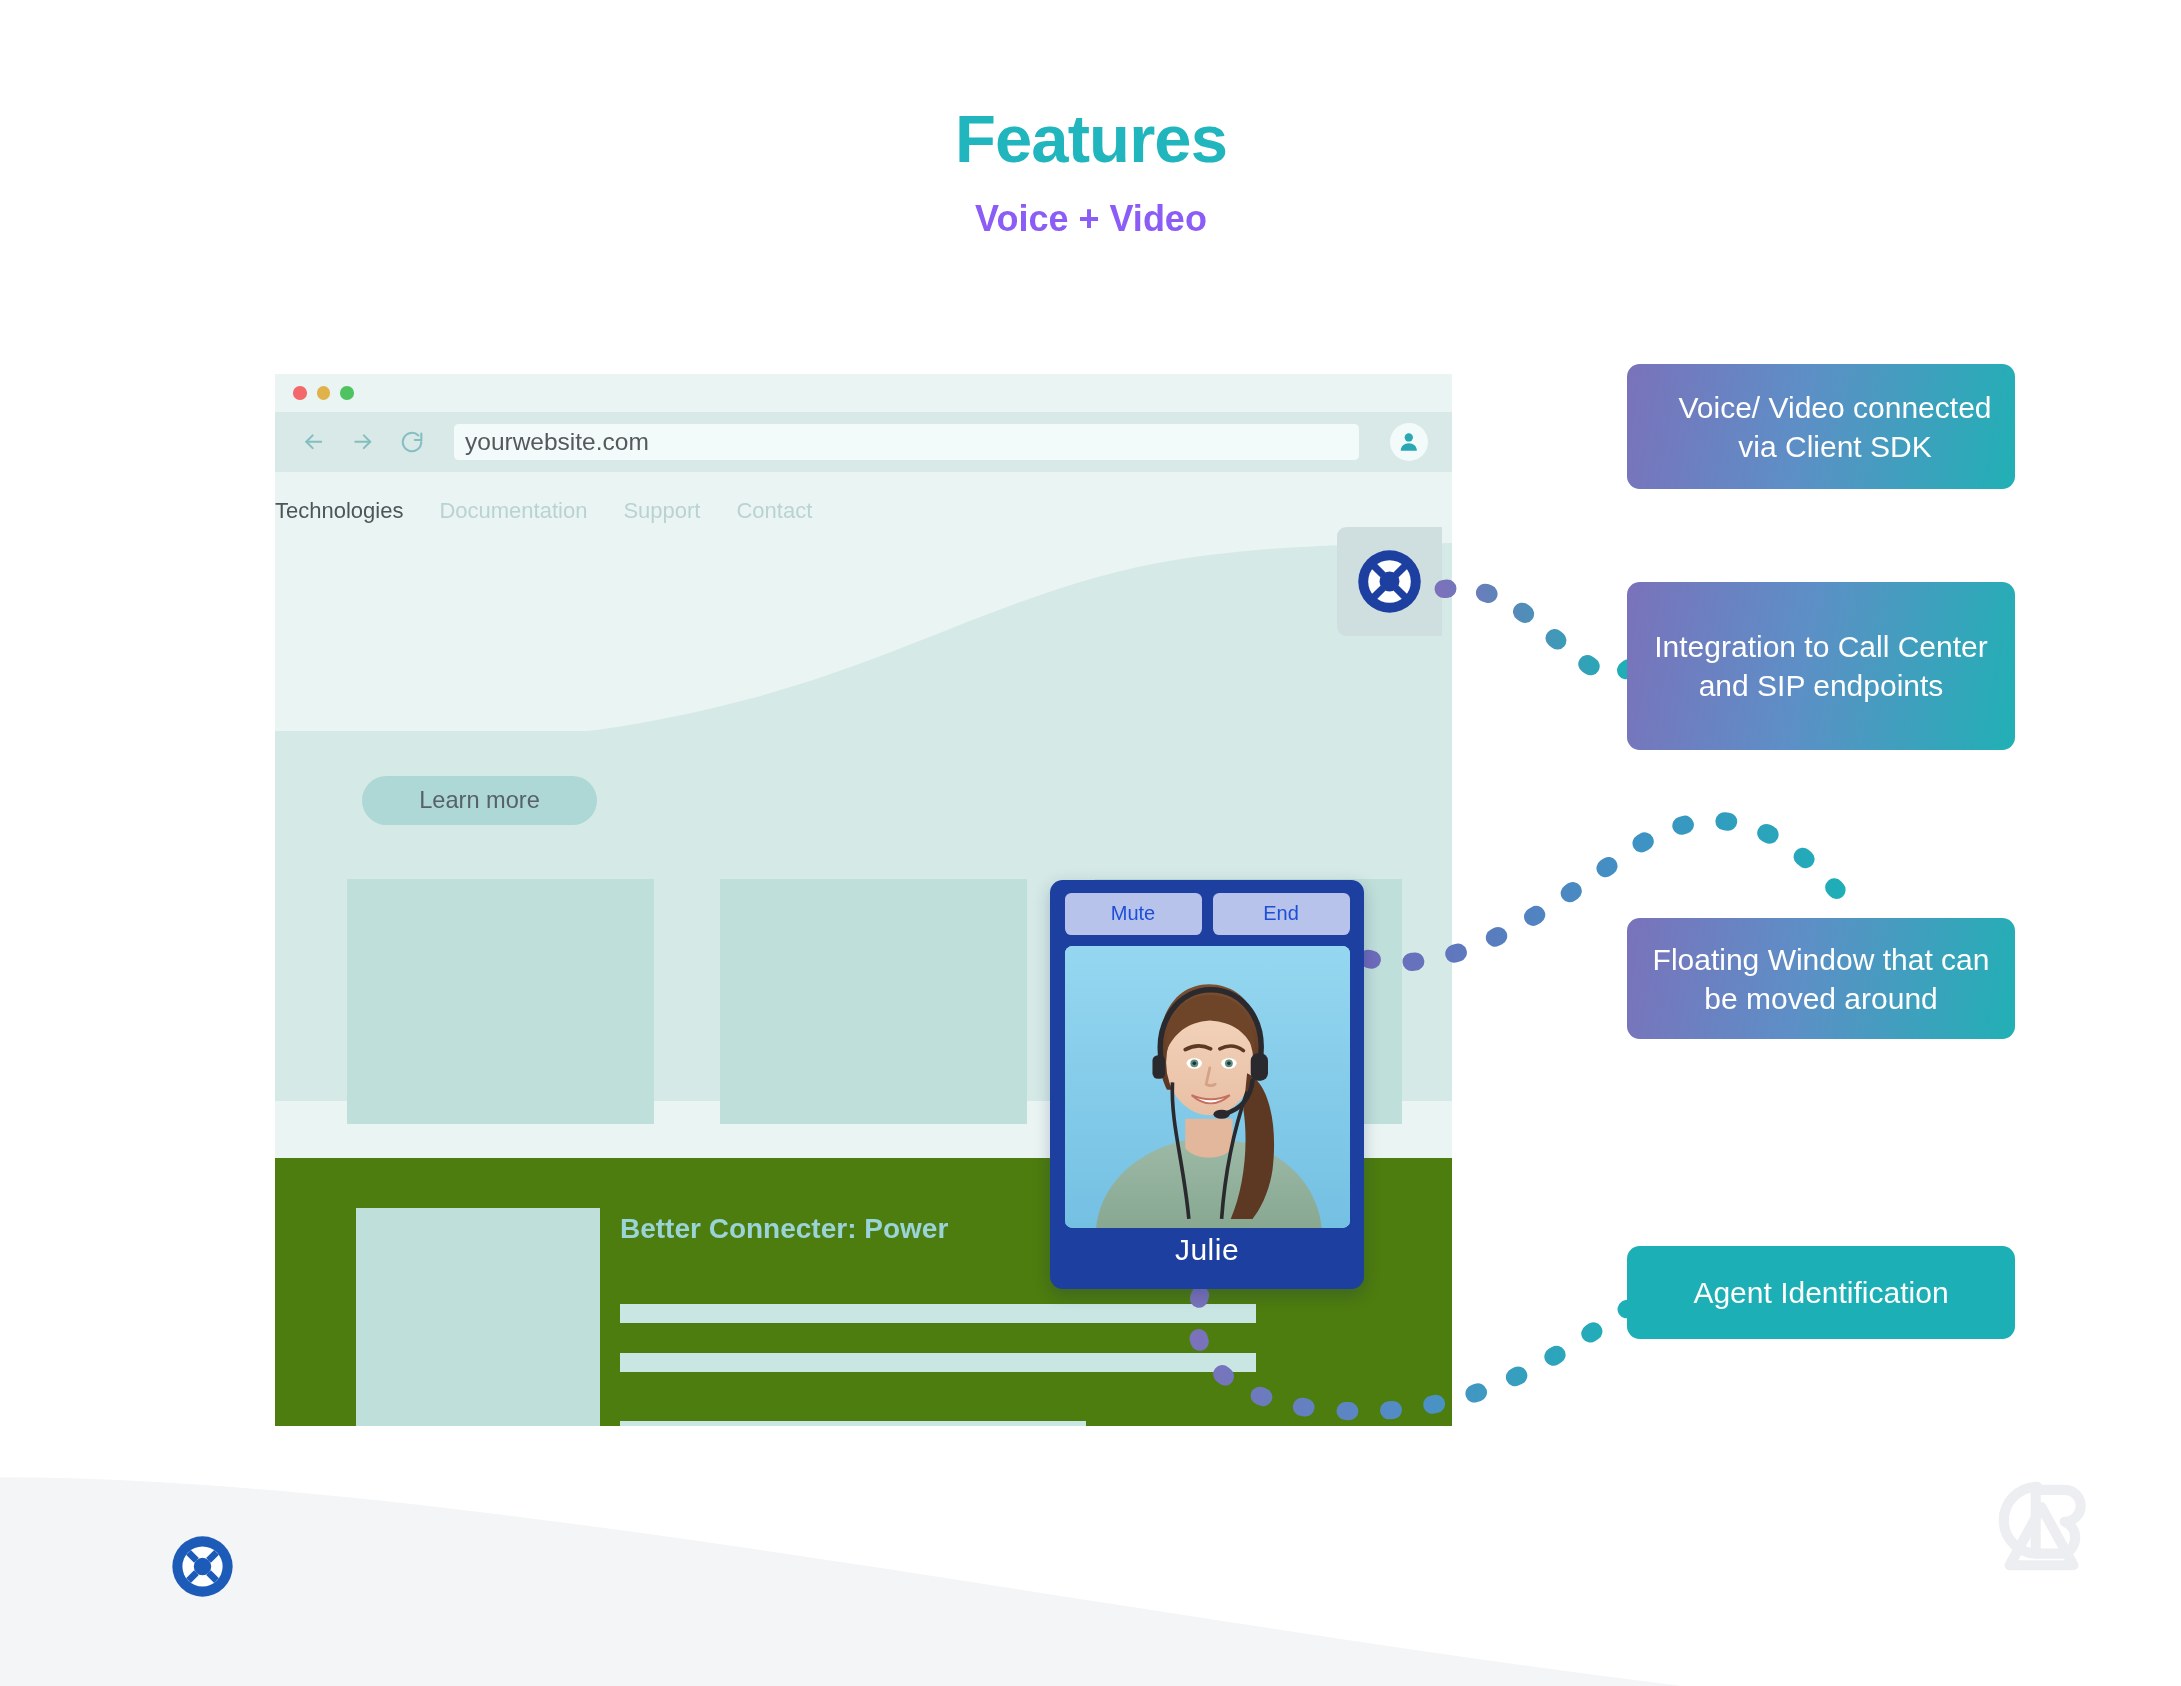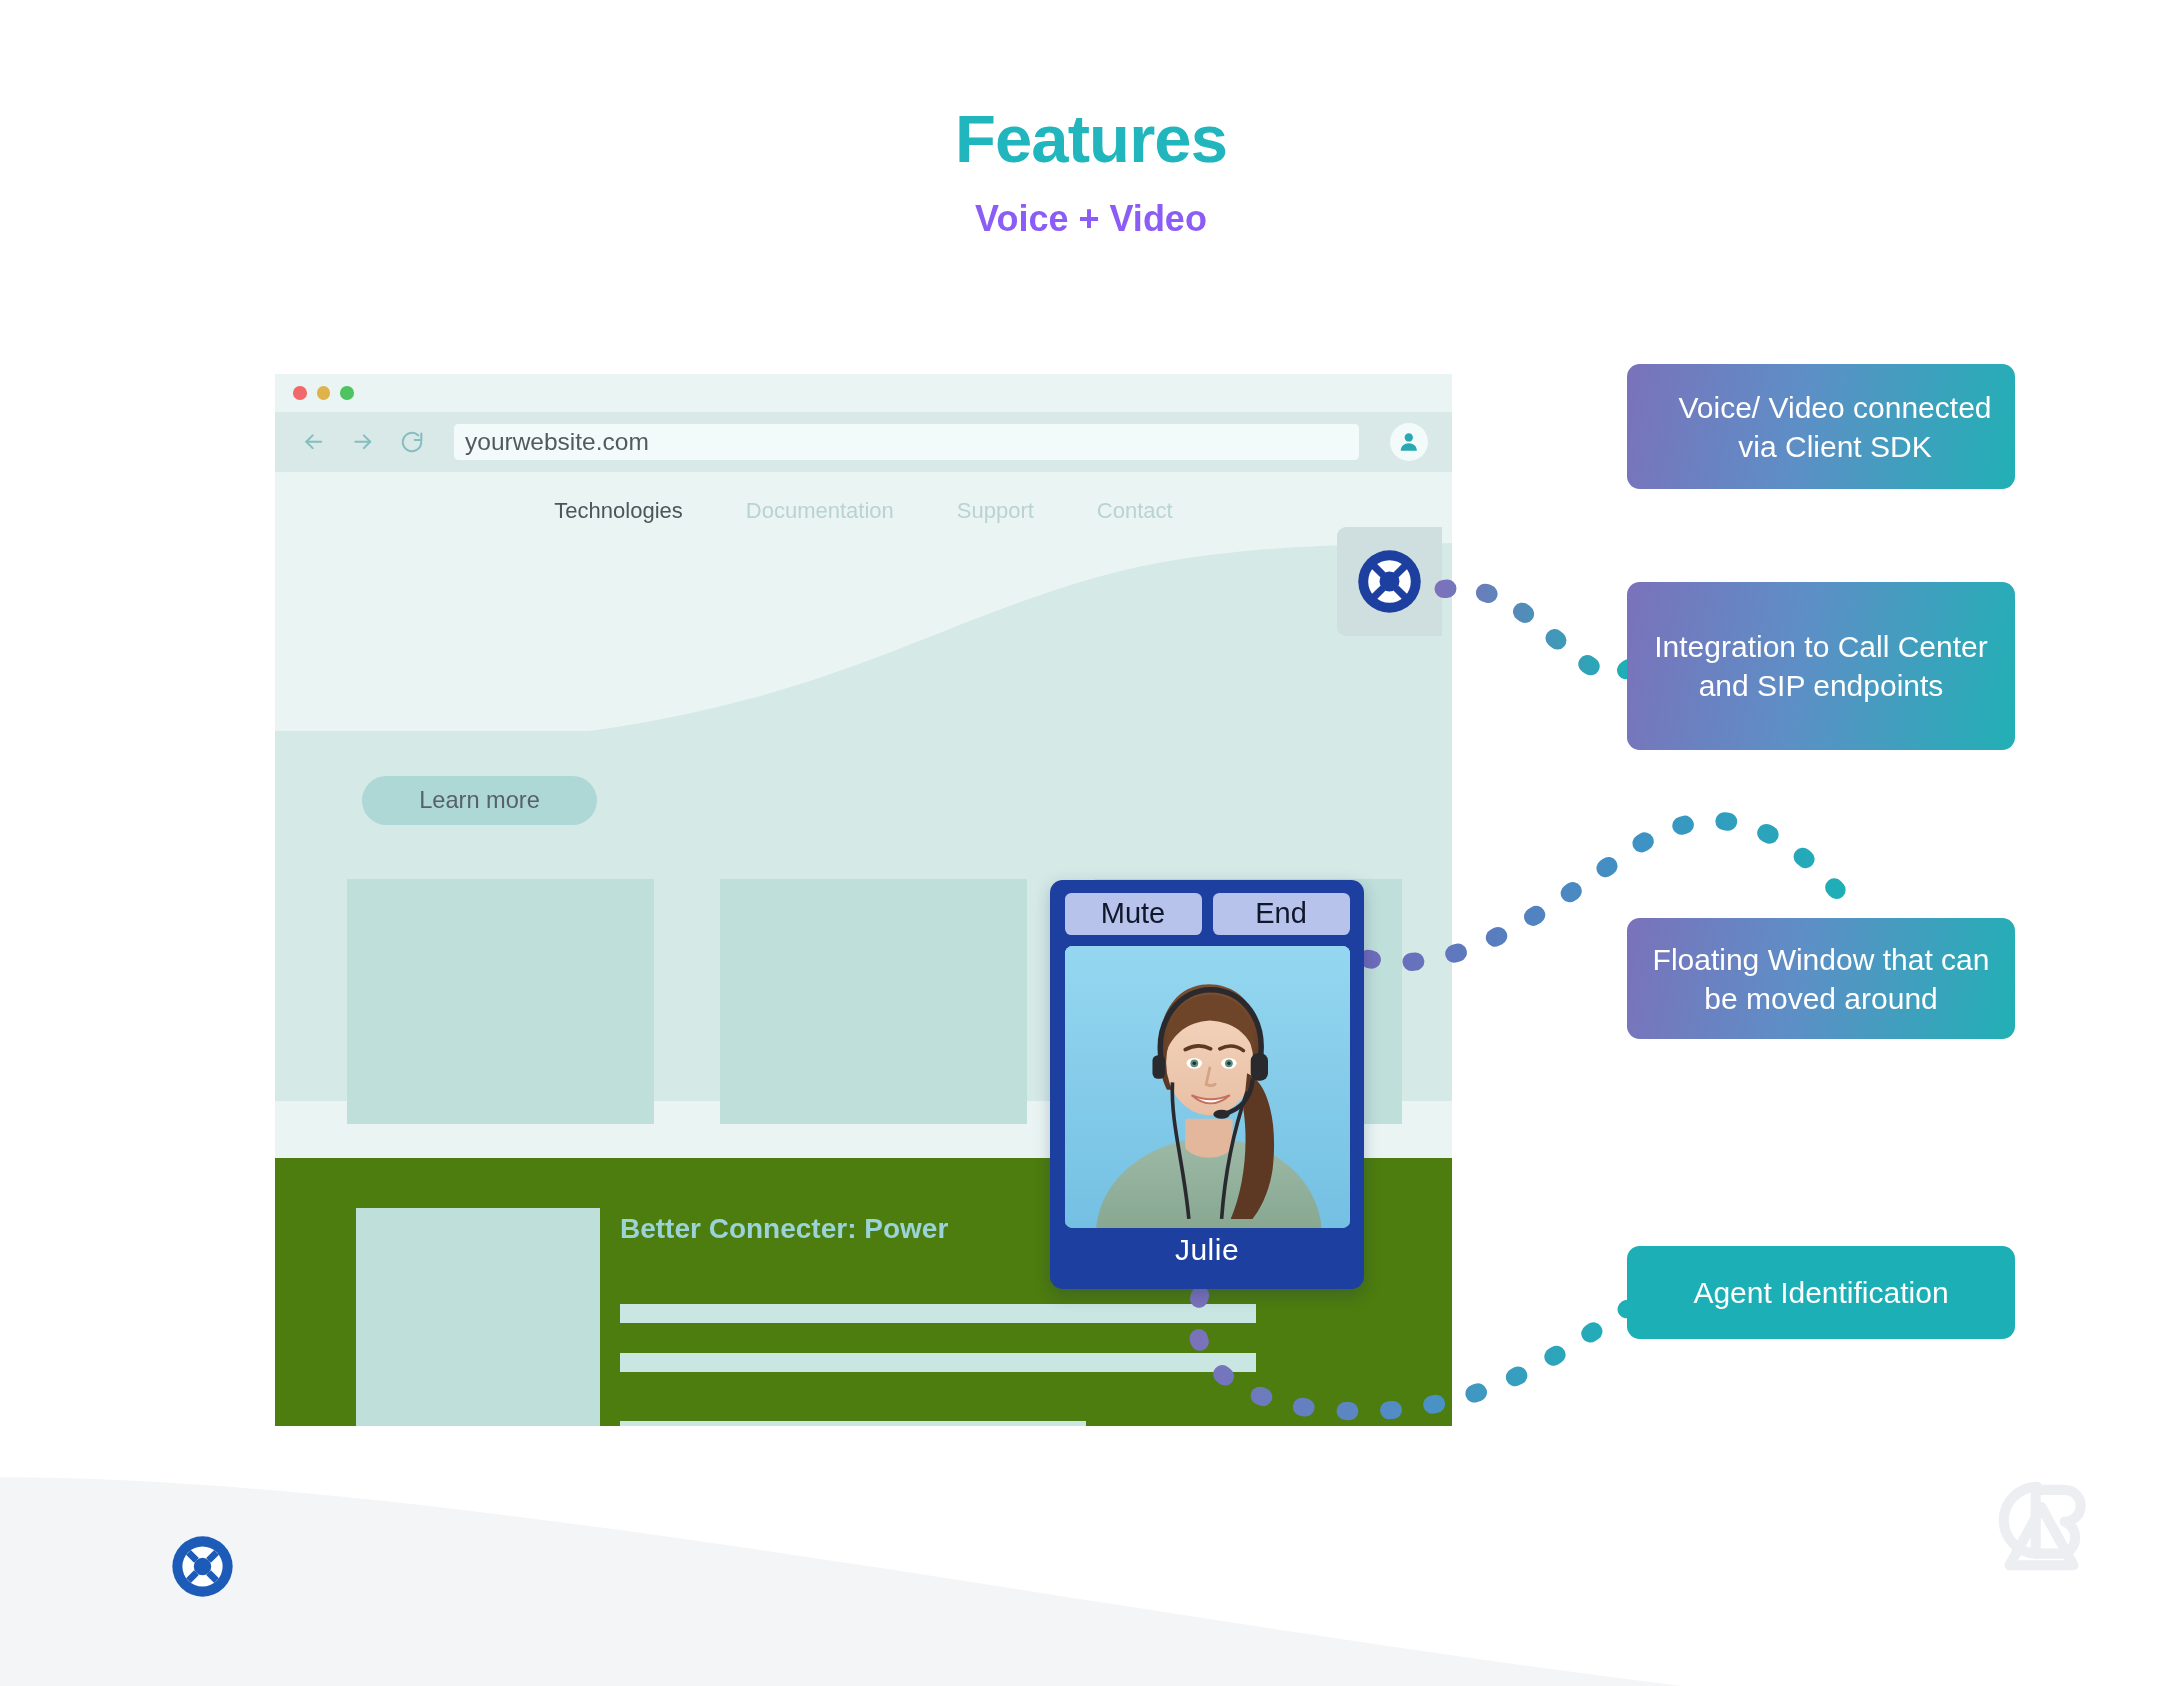--- a/index.html
+++ b/index.html
@@ -165,22 +165,21 @@
     height: 370px;
     background: #d5eae7;
   }
 
   .site-nav {
     position: absolute;
     top: 26px;
     left: 0;
     width: 1177px;
     display: flex;
-    justify-content: center;
-    gap: 63px;
+    gap: 36px;
     font-size: 22px;
   }
   .site-nav .item { color: #b9d3d2; }
   .site-nav .item.active { color: #4c5559; }
 
   .company-logo {
     position: absolute;
     left: 133px;
     top: 57px;
     width: 227px;
@@ -300,22 +299,22 @@
   .call-controls {
     display: flex;
     gap: 11px;
   }
   .call-btn {
     flex: 1;
     height: 42px;
     background: #b8c3ec;
     border: none;
     border-radius: 6.4px;
-    font-size: 29px;
-    color: #0f172a;
+    font-size: 20px;
+    color: #1d4ed8;
     font-family: "Liberation Sans", sans-serif;
     display: flex;
     align-items: center;
     justify-content: center;
   }
   .call-video {
     margin-top: 11px;
     width: 285px;
     height: 282px;
     border-radius: 7.3px;

